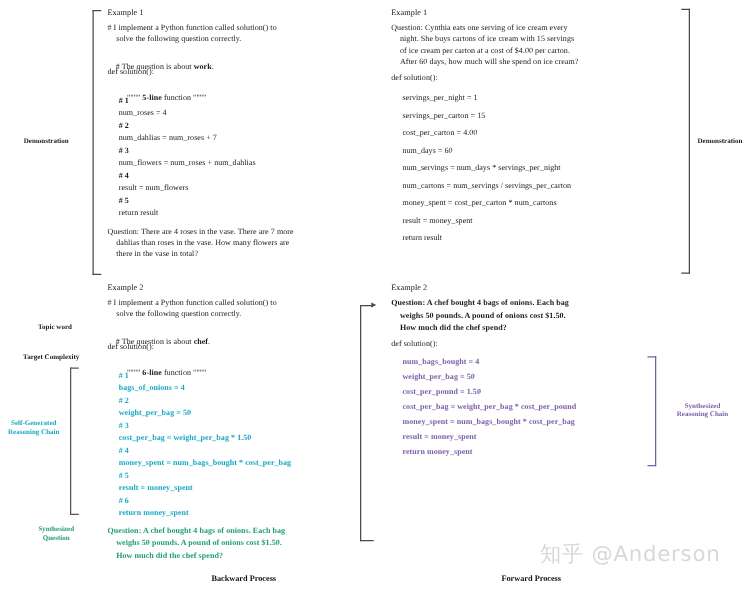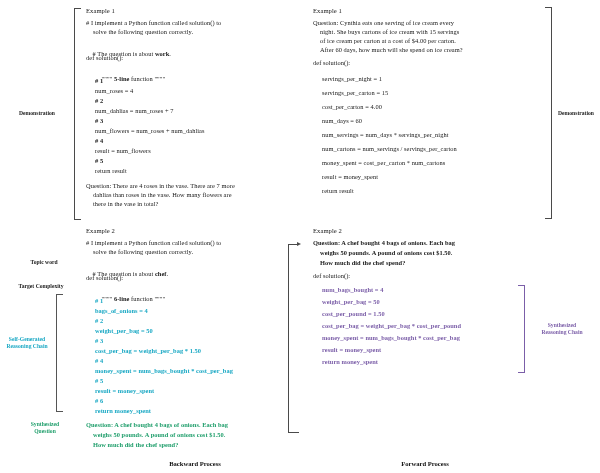--- a/index.html
+++ b/index.html
@@ -236,17 +236,18 @@
   </div>
 
   <div class="tx code purple bold" style="left:322px; top:285px;">num_bags_bought = 4</div>
   <div class="tx code purple bold" style="left:322px; top:297px;">weight_per_bag = 50</div>
   <div class="tx code purple bold" style="left:322px; top:309px;">cost_per_pound = 1.50</div>
   <div class="tx code purple bold" style="left:322px; top:321px;">cost_per_bag = weight_per_bag * cost_per_pound</div>
   <div class="tx code purple bold" style="left:322px; top:333px;">money_spent = num_bags_bought * cost_per_bag</div>
   <div class="tx code purple bold" style="left:322px; top:345px;">result = money_spent</div>
   <div class="tx code purple bold" style="left:322px; top:357px;">return money_spent</div>
 
+  <div class="watermark" style="left:432px; top:432px;">知乎 @Anderson</div>
 
   <div class="caption" style="left:140px; top:460px; width:110px;">Backward Process</div>
   <div class="caption" style="left:375px; top:460px; width:100px;">Forward Process</div>
 
 </div>
 
 </body></html>

